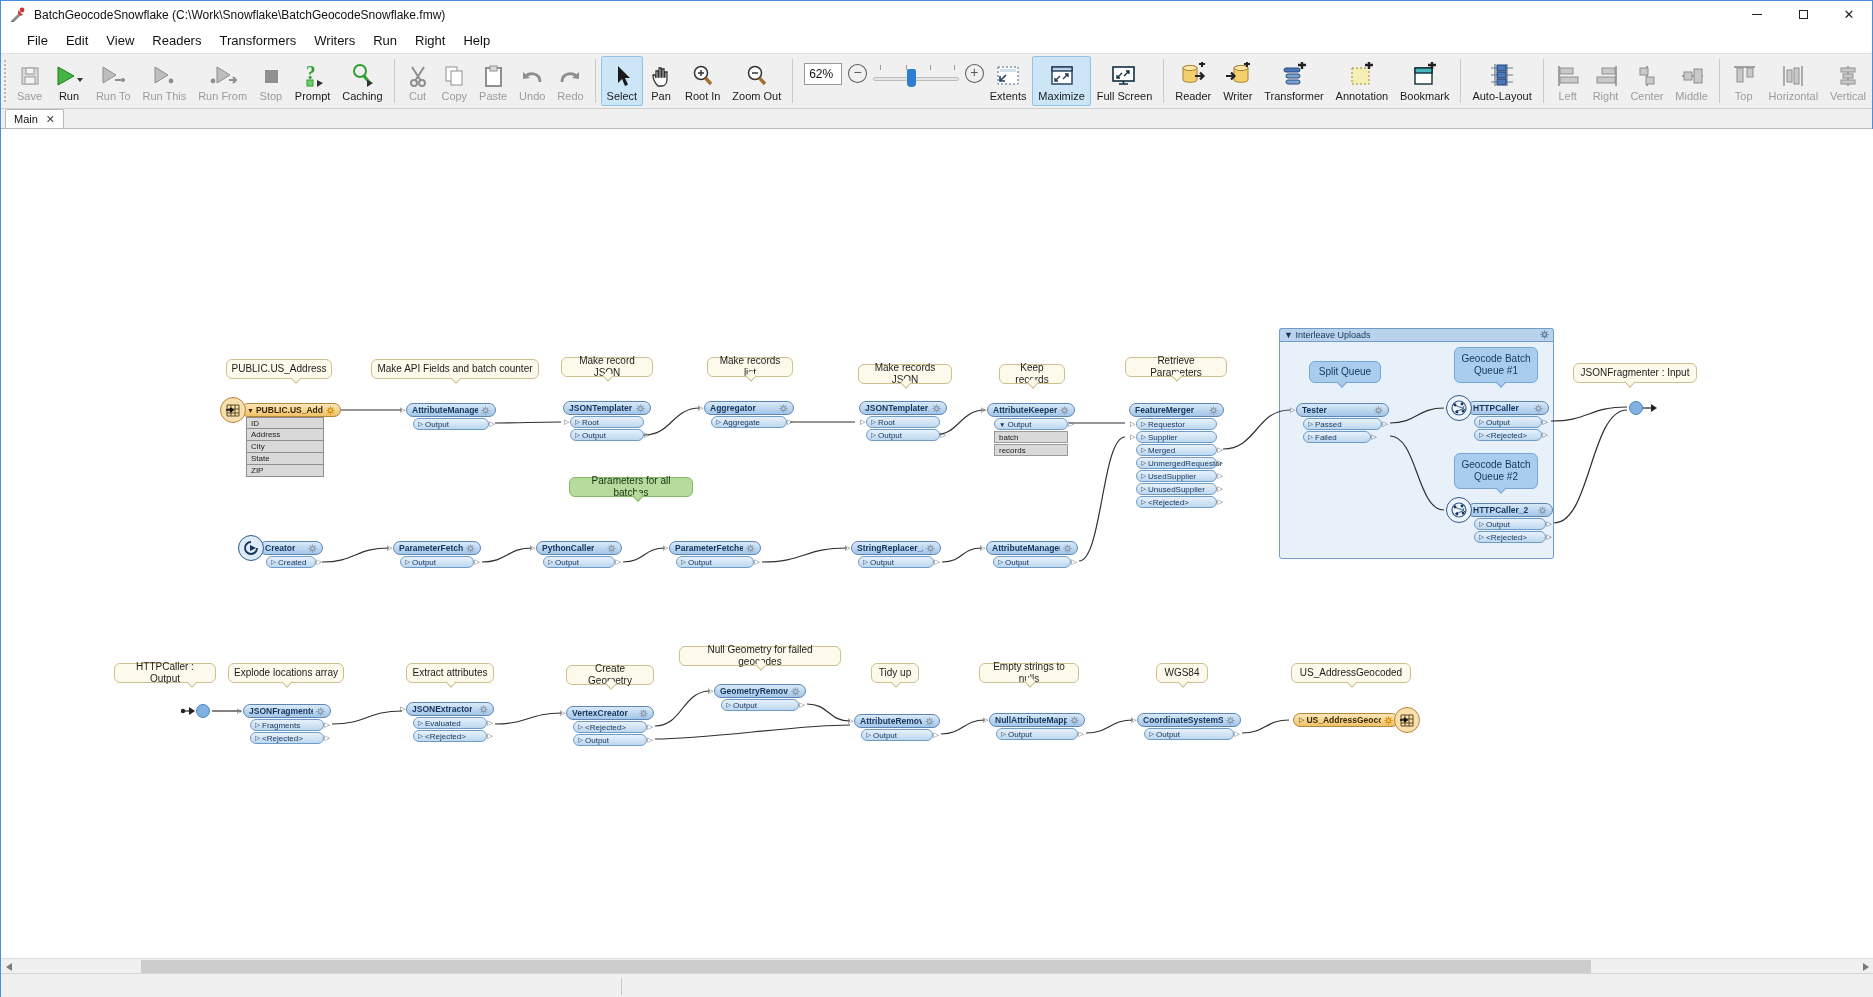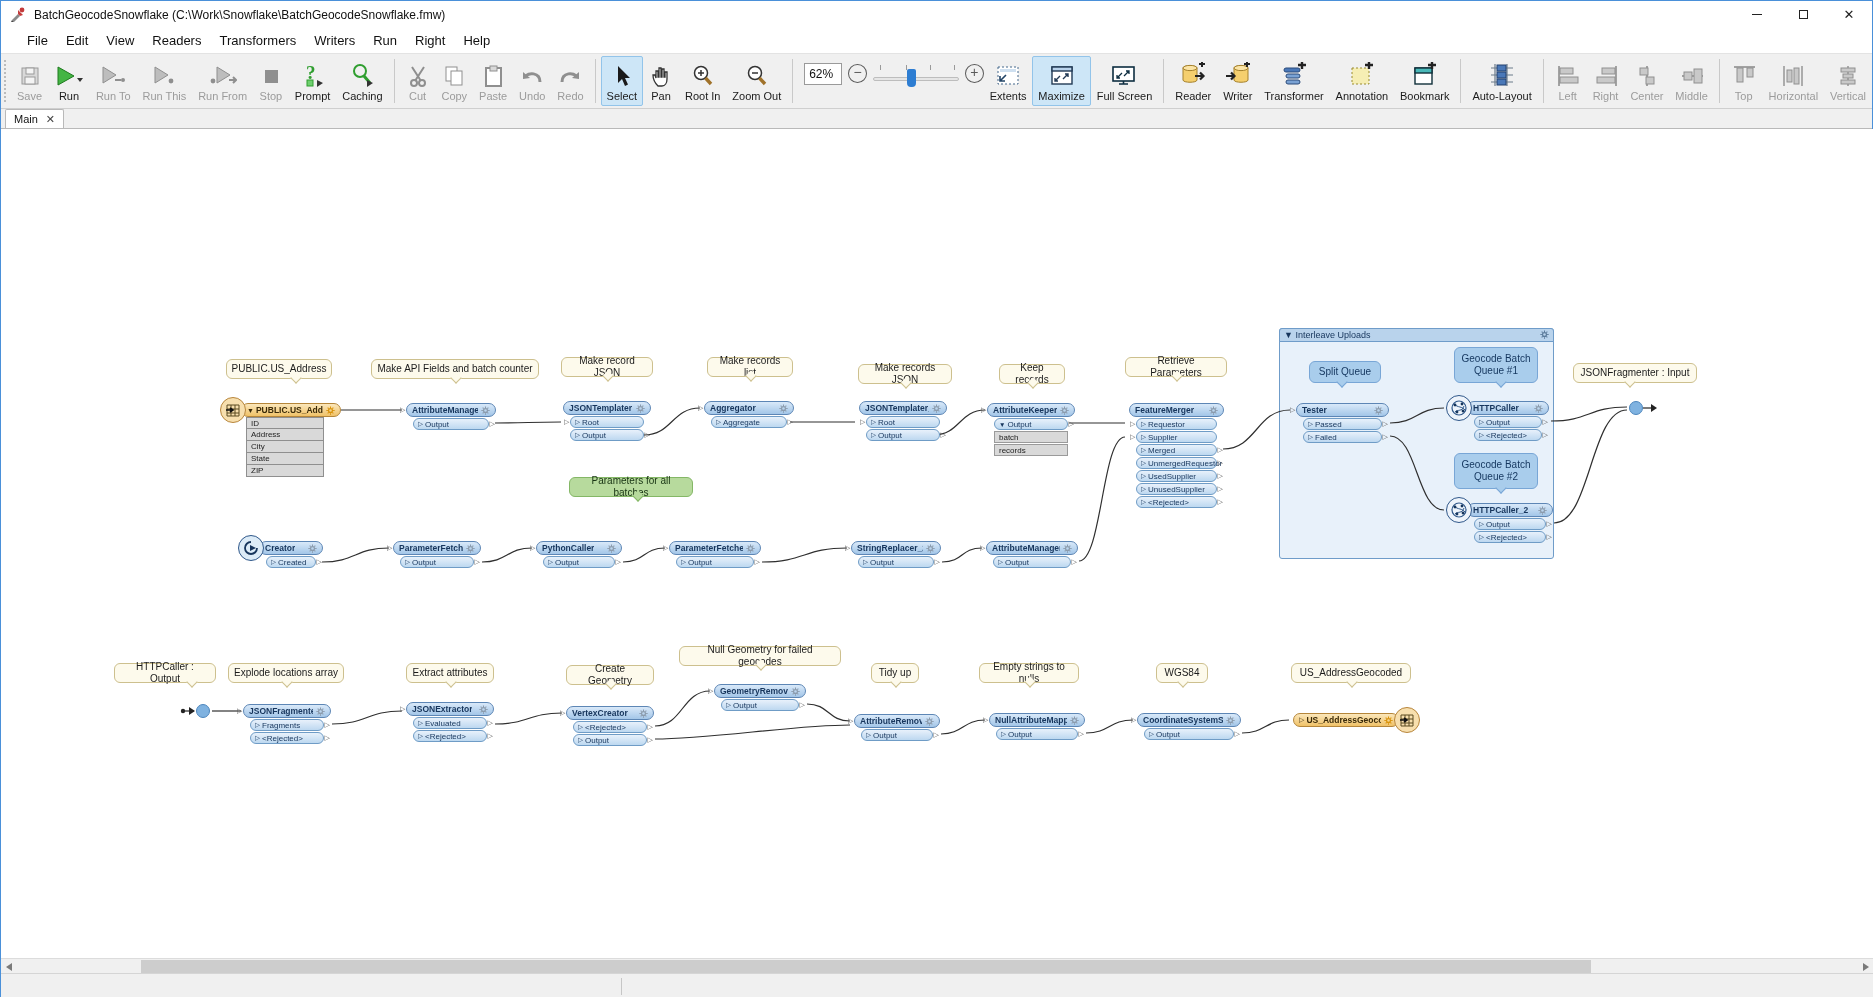--- a/index.html
+++ b/index.html
@@ -820,21 +820,21 @@
                 <path d="M6 0.5 L6 2.5 M6 9.5 L6 11.5 M0.5 6 L2.5 6 M9.5 6 L11.5 6 M2.2 2.2 L3.6 3.6 M8.4 8.4 L9.8 9.8 M9.8 2.2 L8.4 3.6 M3.6 8.4 L2.2 9.8"></path>
               </g>
             </svg>
           </span>
         </div>
         <div class="nport" style="width: 79px;">
           <span class="ppfx">▷</span>
           <span>Passed</span>
           <span class="pmark right">▷</span>
         </div>
-        <div class="nport" style="width: 79px;">
+        <div class="nport" style="width: 68px;">
           <span class="ppfx">▷</span>
           <span>Failed</span>
           <span class="pmark right">▷</span>
         </div>
       </div>
       <div class="node" style="left: 1466px; top: 272px; width: 82px;">
         <div class="nhead">
           <span class="ntitle">HTTPCaller</span>
           <span class="ngear">
             <svg width="9" height="9" viewBox="0 0 12 12">

